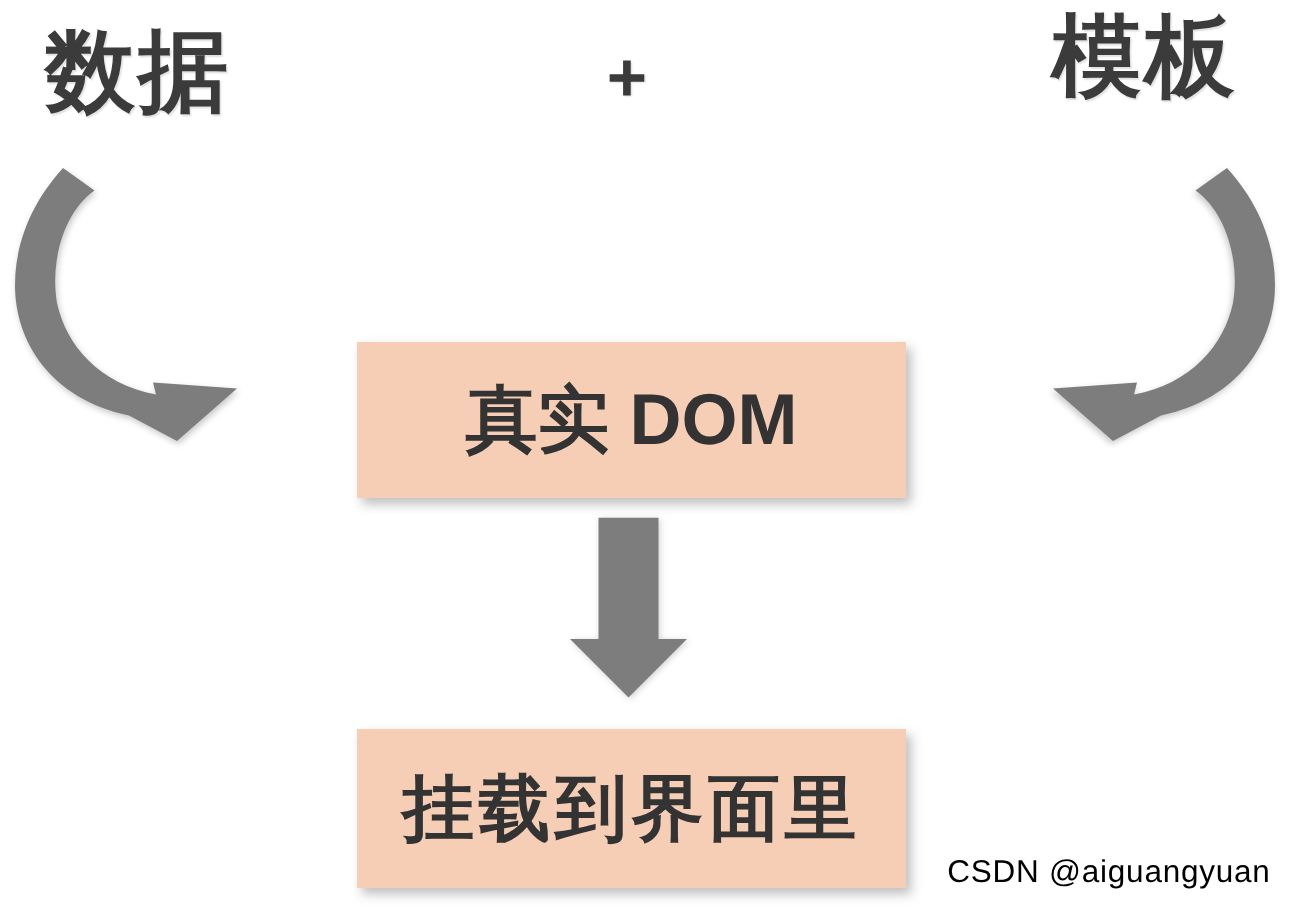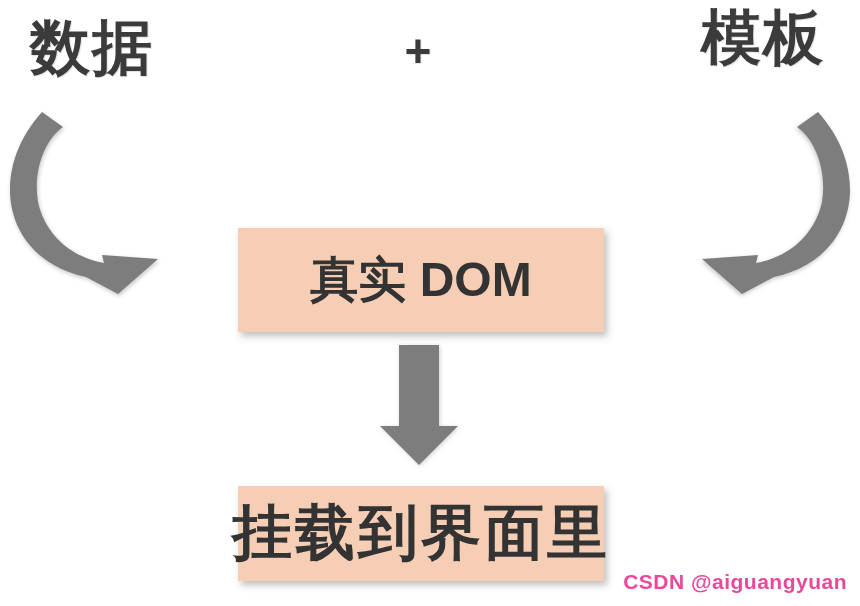--- a/index.html
+++ b/index.html
@@ -44,37 +44,36 @@
     background: #f6ceb5;
     display: flex;
     align-items: center;
     justify-content: center;
     font-weight: bold;
     color: #333333;
     box-shadow: 3px 4px 7px rgba(110,110,110,0.45);
     white-space: nowrap;
   }
   .box-real-dom { top: 228px; height: 104px; font-size: 48px; }
-  .box-mount    { top: 486px; height: 95px; font-size: 60px; letter-spacing: 3px; }
+  .box-mount    { top: 486px; height: 106px; font-size: 48px; letter-spacing: 3px; }
 
   .down-arrow {
     position: absolute;
     left: 379px; top: 345px;
     width: 80px; height: 120px;
     filter: drop-shadow(1px 1px 2px rgba(0,0,0,0.18));
   }
 
   .watermark {
     position: absolute;
     right: 13px; top: 570px;
     font-size: 21px;
-    color: #ec4899;
+    color: #000000;
     letter-spacing: 0.5px;
     white-space: nowrap;
-    font-weight: bold;
   }
 </style>
 </head>
 <body>
 
 <div class="canvas">
 
   <div class="heading heading-data">数据</div>
 
   <div class="heading heading-plus">+</div>

